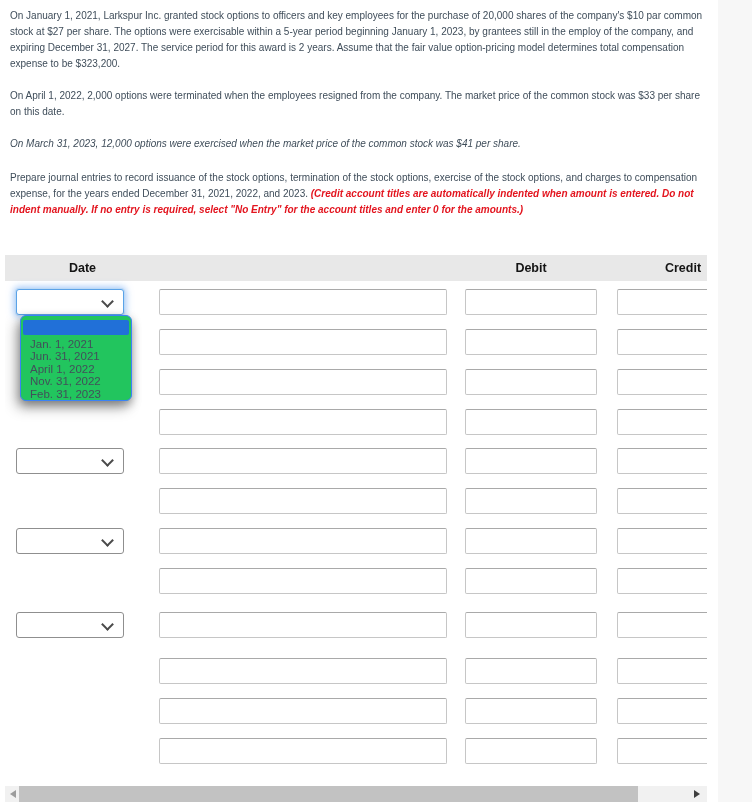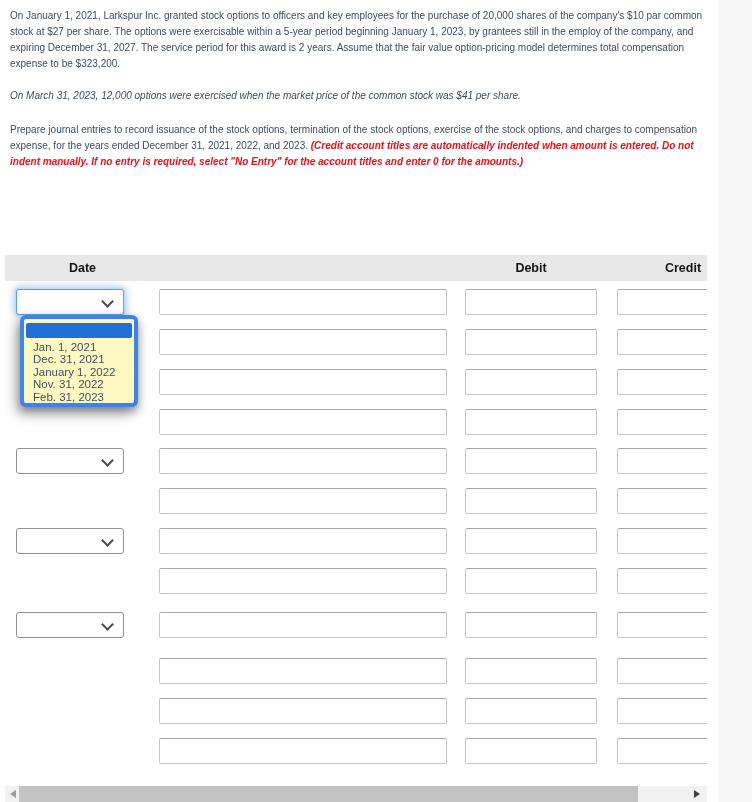--- a/index.html
+++ b/index.html
@@ -30,22 +30,22 @@
        border-right:2px solid #4a4a4a;border-bottom:2px solid #4a4a4a;transform:rotate(45deg);}
   .sel.focused{border-color:#5aa2e8;box-shadow:0 0 0 1px #bcd9f5,0 0 7px 2px rgba(80,150,240,.55);}
   .inp{position:absolute;top:0;height:26px;background:#fff;border:1px solid #c6c6c6;
        border-top-color:#a9a9a9;border-radius:2px;box-sizing:border-box;
        font:inherit;font-size:11.5px;padding:0 6px;color:#333;outline:none;}
   .inp-account{left:154px;width:288px;}
   .inp-debit{left:460px;width:132px;}
   .inp-credit{left:612px;width:112px;}
 
   
-  .dropdown{position:absolute;left:15px;top:60px;width:110px;height:84px;background:#fef9c3;
-       border:4px solid #3b82f6;border-radius:6px;z-index:5;overflow:hidden;
+  .dropdown{position:absolute;left:15px;top:60px;width:110px;height:84px;background:#22c55e;
+       border:1px solid #3b82f6;border-radius:6px;z-index:5;overflow:hidden;
        box-shadow:-4px 7px 14px rgba(0,0,0,.28),0 4px 10px rgba(0,0,0,.35);}
   .dd-selected{height:15px;margin:4px 2px 3px;border-radius:2px;background:#2170d8;}
   .dd-opt{font-size:11.5px;line-height:12.4px;padding-left:9px;color:#42505a;
        cursor:pointer;white-space:nowrap;}
 
   
   .hscroll{position:absolute;left:0;bottom:0;width:702px;height:16px;background:#f1f1f1;}
   .hs-thumb{position:absolute;left:14px;top:0;width:619px;height:16px;background:#c2c2c2;}
   .hs-left{position:absolute;left:5px;top:4px;width:0;height:0;
        border-top:4px solid transparent;border-bottom:4px solid transparent;border-right:6px solid #9c9c9c;}
@@ -53,20 +53,21 @@
        border-top:4px solid transparent;border-bottom:4px solid transparent;border-left:6px solid #3f3f3f;}
 </style>
 </head>
 <body>
 
 <div class="page">
   <div class="right-strip"></div>
 
   <div class="problem">
     <p>On January 1, 2021, Larkspur Inc. granted stock options to officers and key employees for the purchase of 20,000 shares of the company's $10 par common stock at $27 per share. The options were exercisable within a 5-year period beginning January 1, 2023, by grantees still in the employ of the company, and expiring December 31, 2027. The service period for this award is 2 years. Assume that the fair value option-pricing model determines total compensation expense to be $323,200.</p>
+    <p>On April 1, 2022, 2,000 options were terminated when the employees resigned from the company. The market price of the common stock was $33 per share on this date.</p>
     <p class="p3">On March 31, 2023, 12,000 options were exercised when the market price of the common stock was $41 per share.</p>
     <p><span>Prepare journal entries to record issuance of the stock options, termination of the stock options, exercise of the stock options, and charges to compensation expense, for the years ended December 31, 2021, 2022, and 2023. </span><span class="note" style="color: rgb(227, 21, 31);">(Credit account titles are automatically indented when amount is entered. Do not indent manually. If no entry is required, select "No Entry" for the account titles and enter 0 for the amounts.)</span></p>
   </div>
 
   <div class="panel">
     <div class="thead" style="background: rgb(232, 232, 232);">
       <div class="th th-date">Date</div>
       <div class="th th-credit">Credit</div>
       <div class="th th-debit">Debit</div>
     </div>
@@ -78,22 +79,22 @@
       <input class="inp inp-account" value="" style="">
       <input class="inp inp-debit" value="" style="">
       <input class="inp inp-credit" value="" style="">
     </div>
 
     <div class="dropdown">
       <div class="dd-selected" style="background: rgb(33, 112, 216);"></div>
       <div>
 
       <div class="dd-opt">Jan. 1, 2021</div>
-          <div class="dd-opt">Dec. 31, 2021</div>
-          <div class="dd-opt">January 1, 2022</div>
+          <div class="dd-opt">Jun. 31, 2021</div>
+          <div class="dd-opt">April 1, 2022</div>
           <div class="dd-opt">Nov. 31, 2022</div>
           <div class="dd-opt">Feb. 31, 2023</div>
         </div>
     </div>
 
     <div class="row" style="top:74px">
       <input class="inp inp-account" value="" style="">
       <input class="inp inp-debit" value="" style="">
       <input class="inp inp-credit" value="" style="">
     </div>

